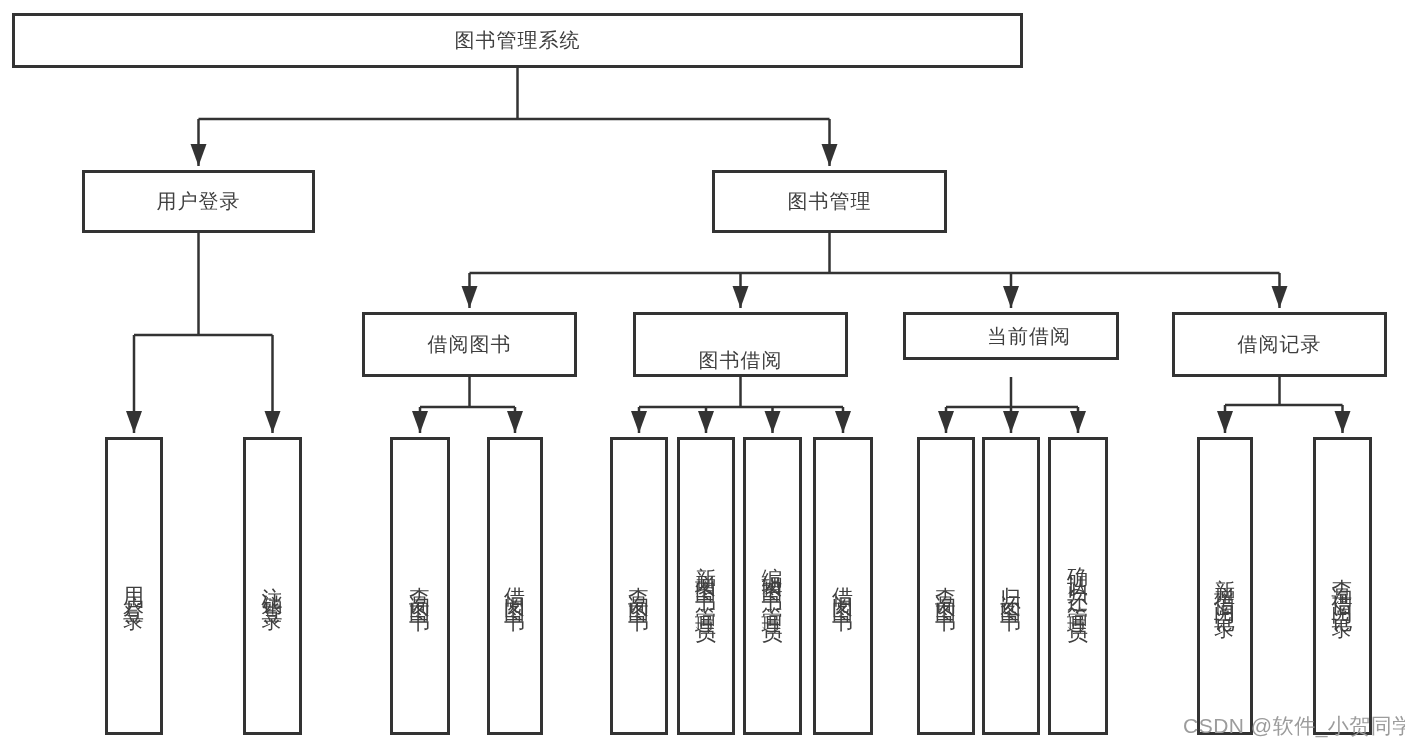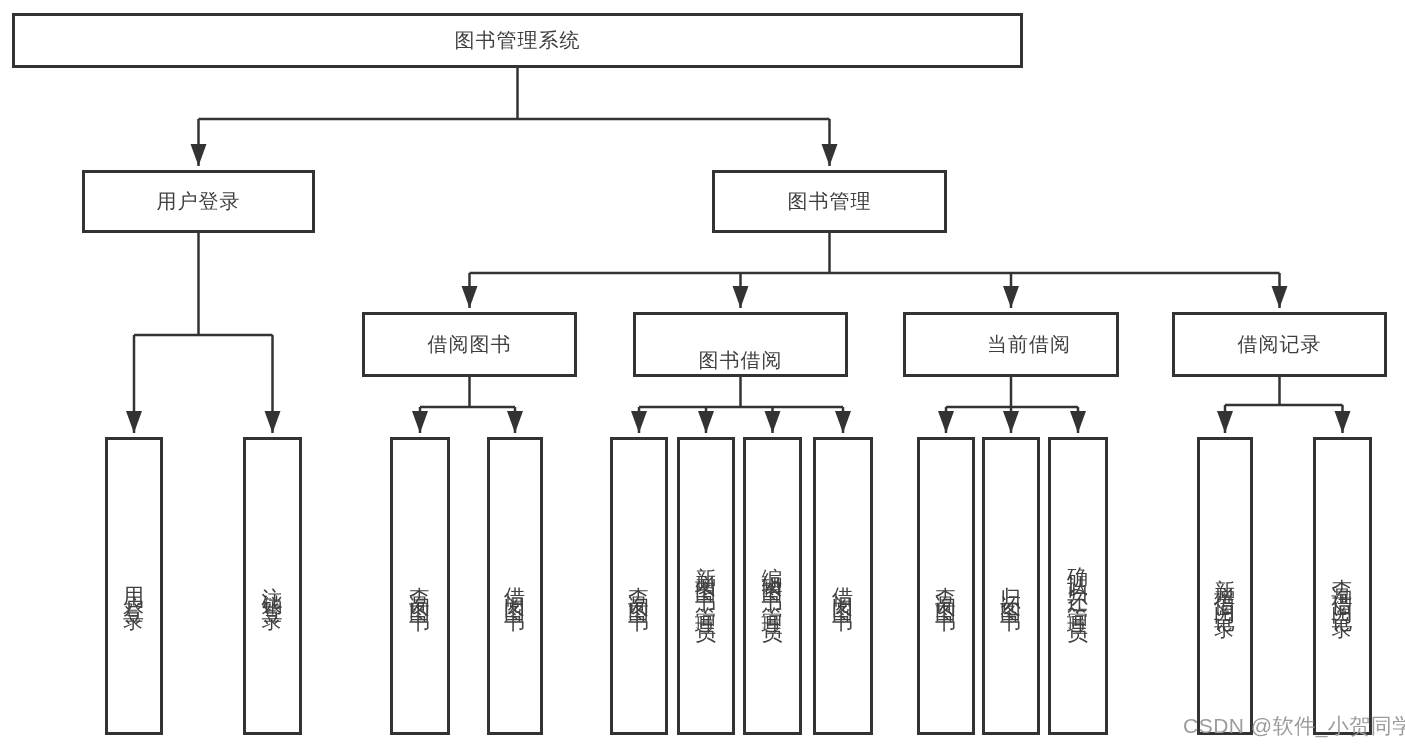--- a/index.html
+++ b/index.html
@@ -127,21 +127,21 @@
   <div class="node h" style="left:712px; top:170px; width:235px; height:63px;">
     <span>图书管理</span>
   </div>
 
   <div class="node h" style="left:362px; top:312px; width:215px; height:65px;">
     <span>借阅图书</span>
   </div>
   <div class="node h" style="left:633px; top:312px; width:215px; height:65px;align-items:flex-end;">
     <span>图书借阅</span>
   </div>
-  <div class="node h" style="left:903px; top:312px; width:216px; height:65px;padding-left:36px;">
+  <div class="node h" style="left:903px; top:312px; width:216px; height:48px;padding-left:36px;">
     <span>当前借阅</span>
   </div>
   <div class="node h" style="left:1172px; top:312px; width:215px; height:65px;">
     <span>借阅记录</span>
   </div>
 
   <div class="node v" style="left:105px; top:437px; width:58px; height:298px;">
     <span class="vtext">用户登录</span>
   </div>
   <div class="node v" style="left:243px; top:437px; width:59px; height:298px;">

